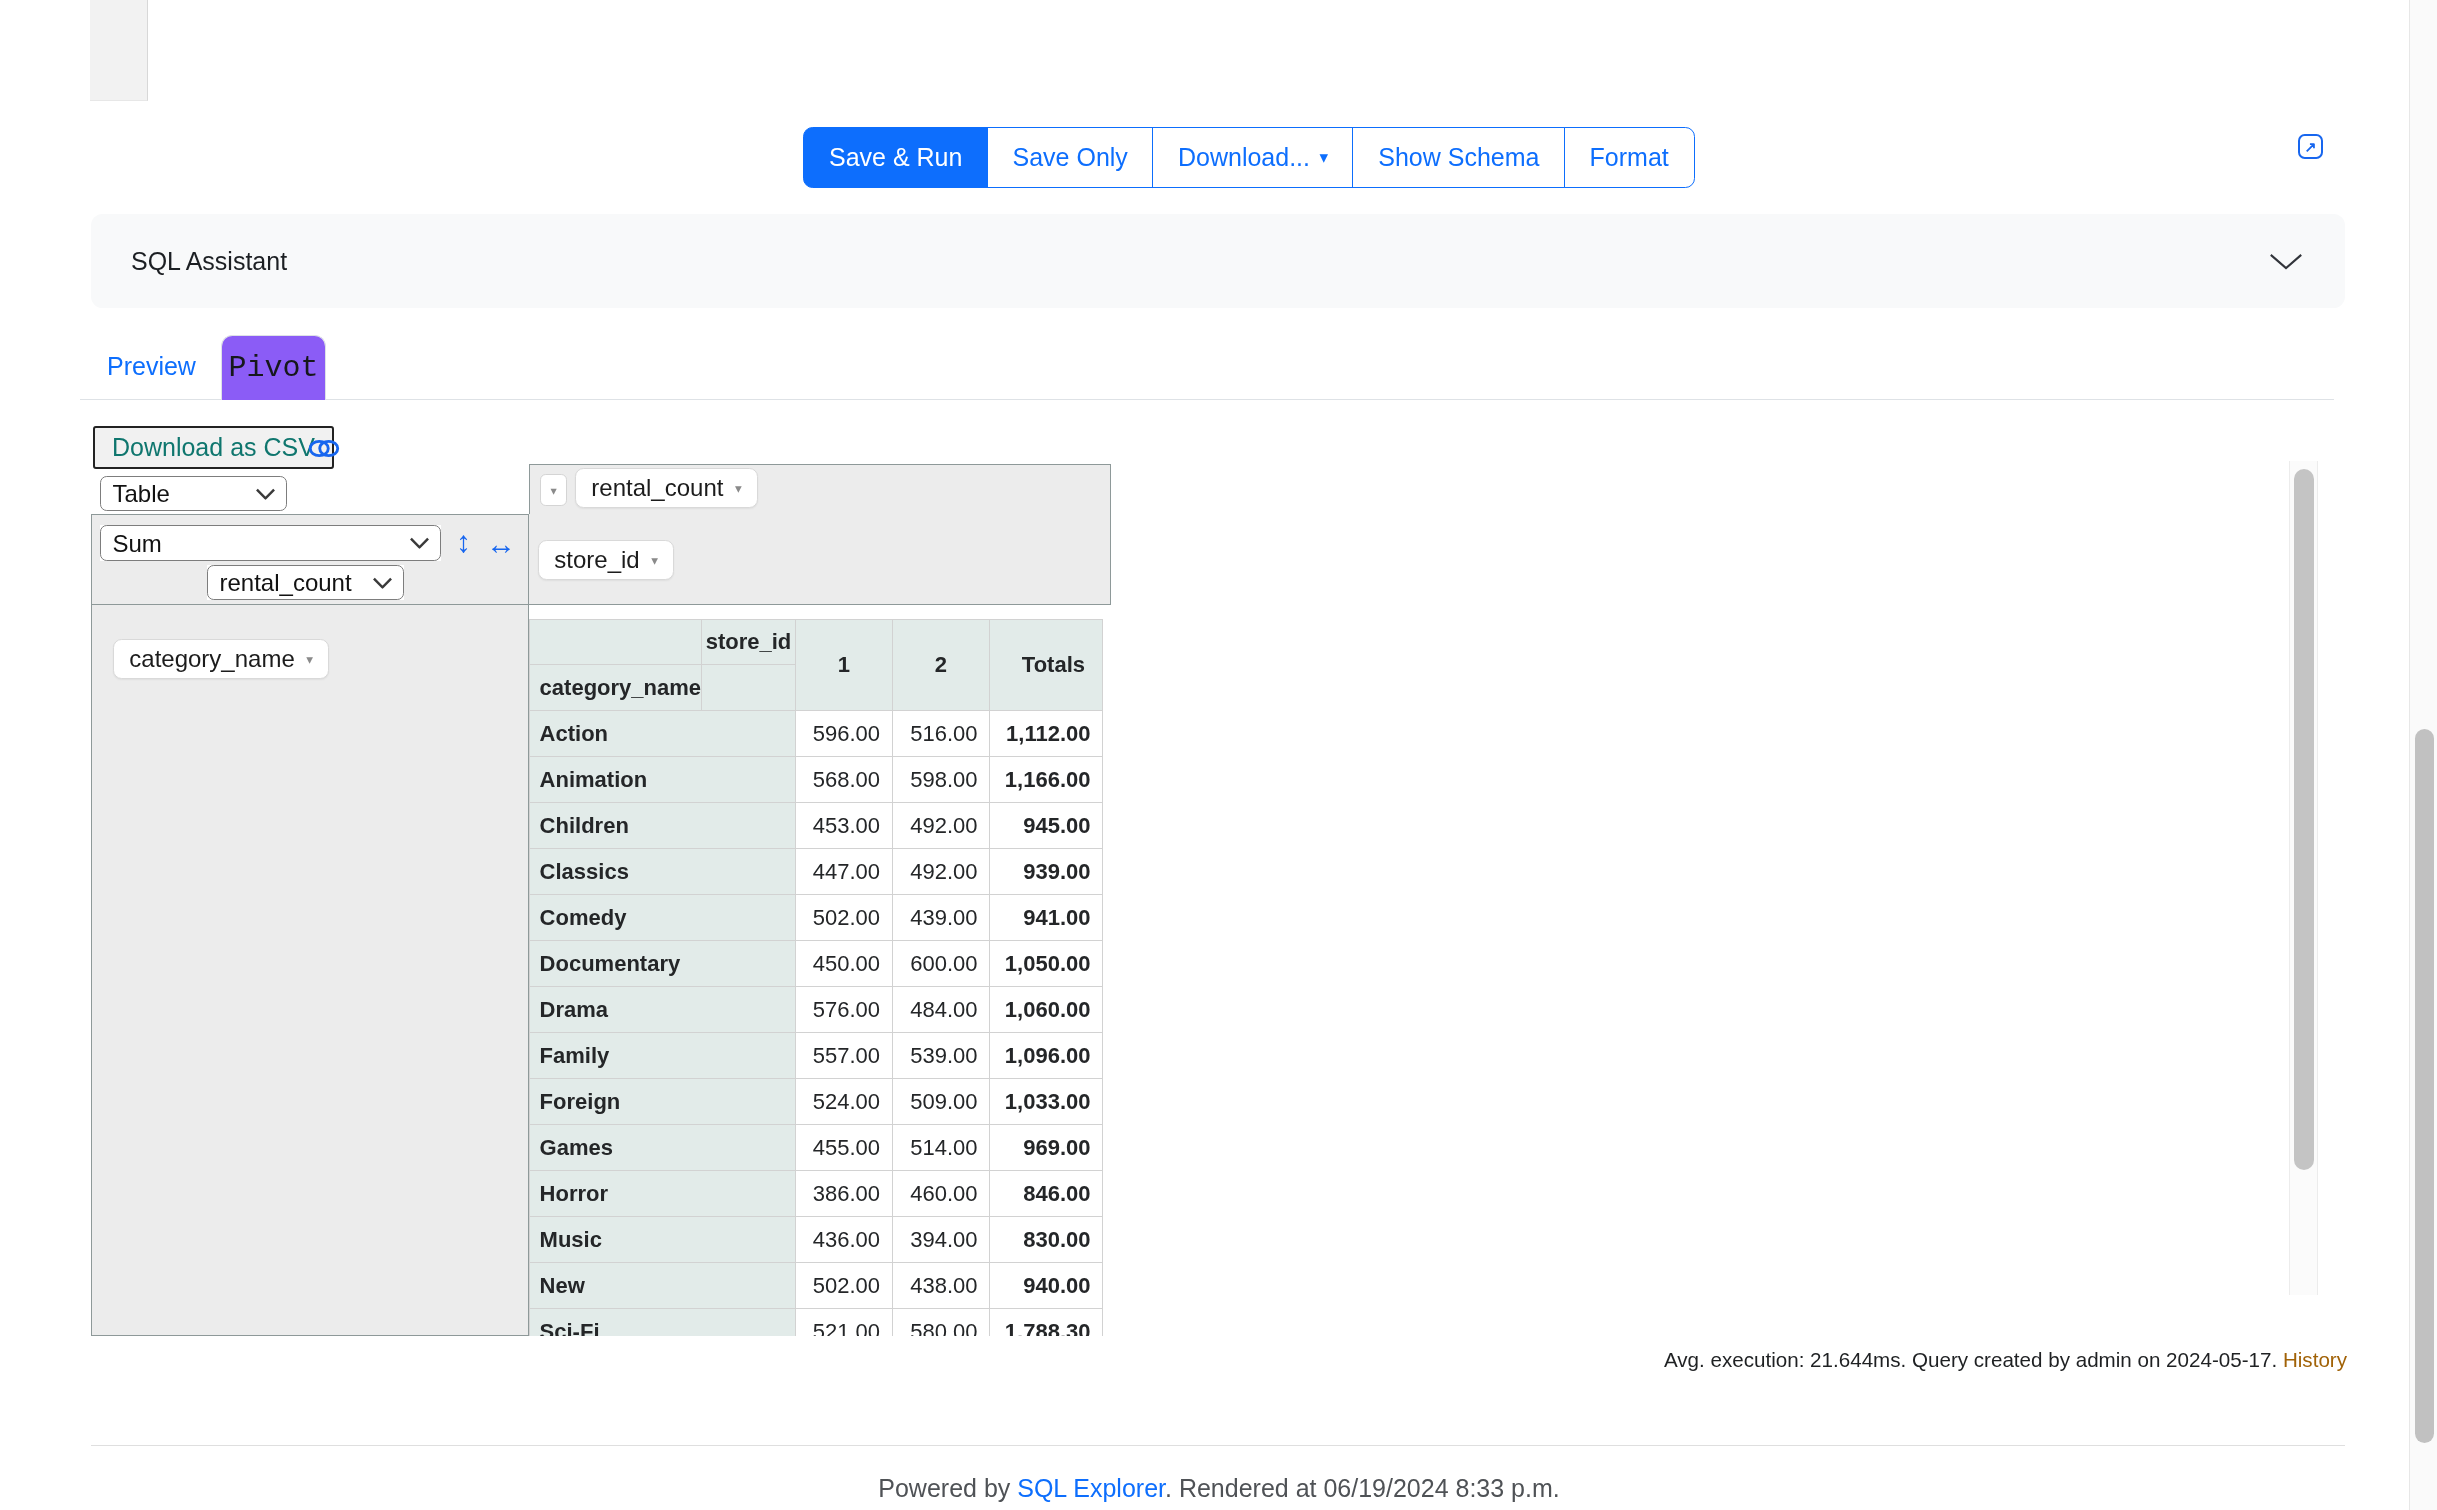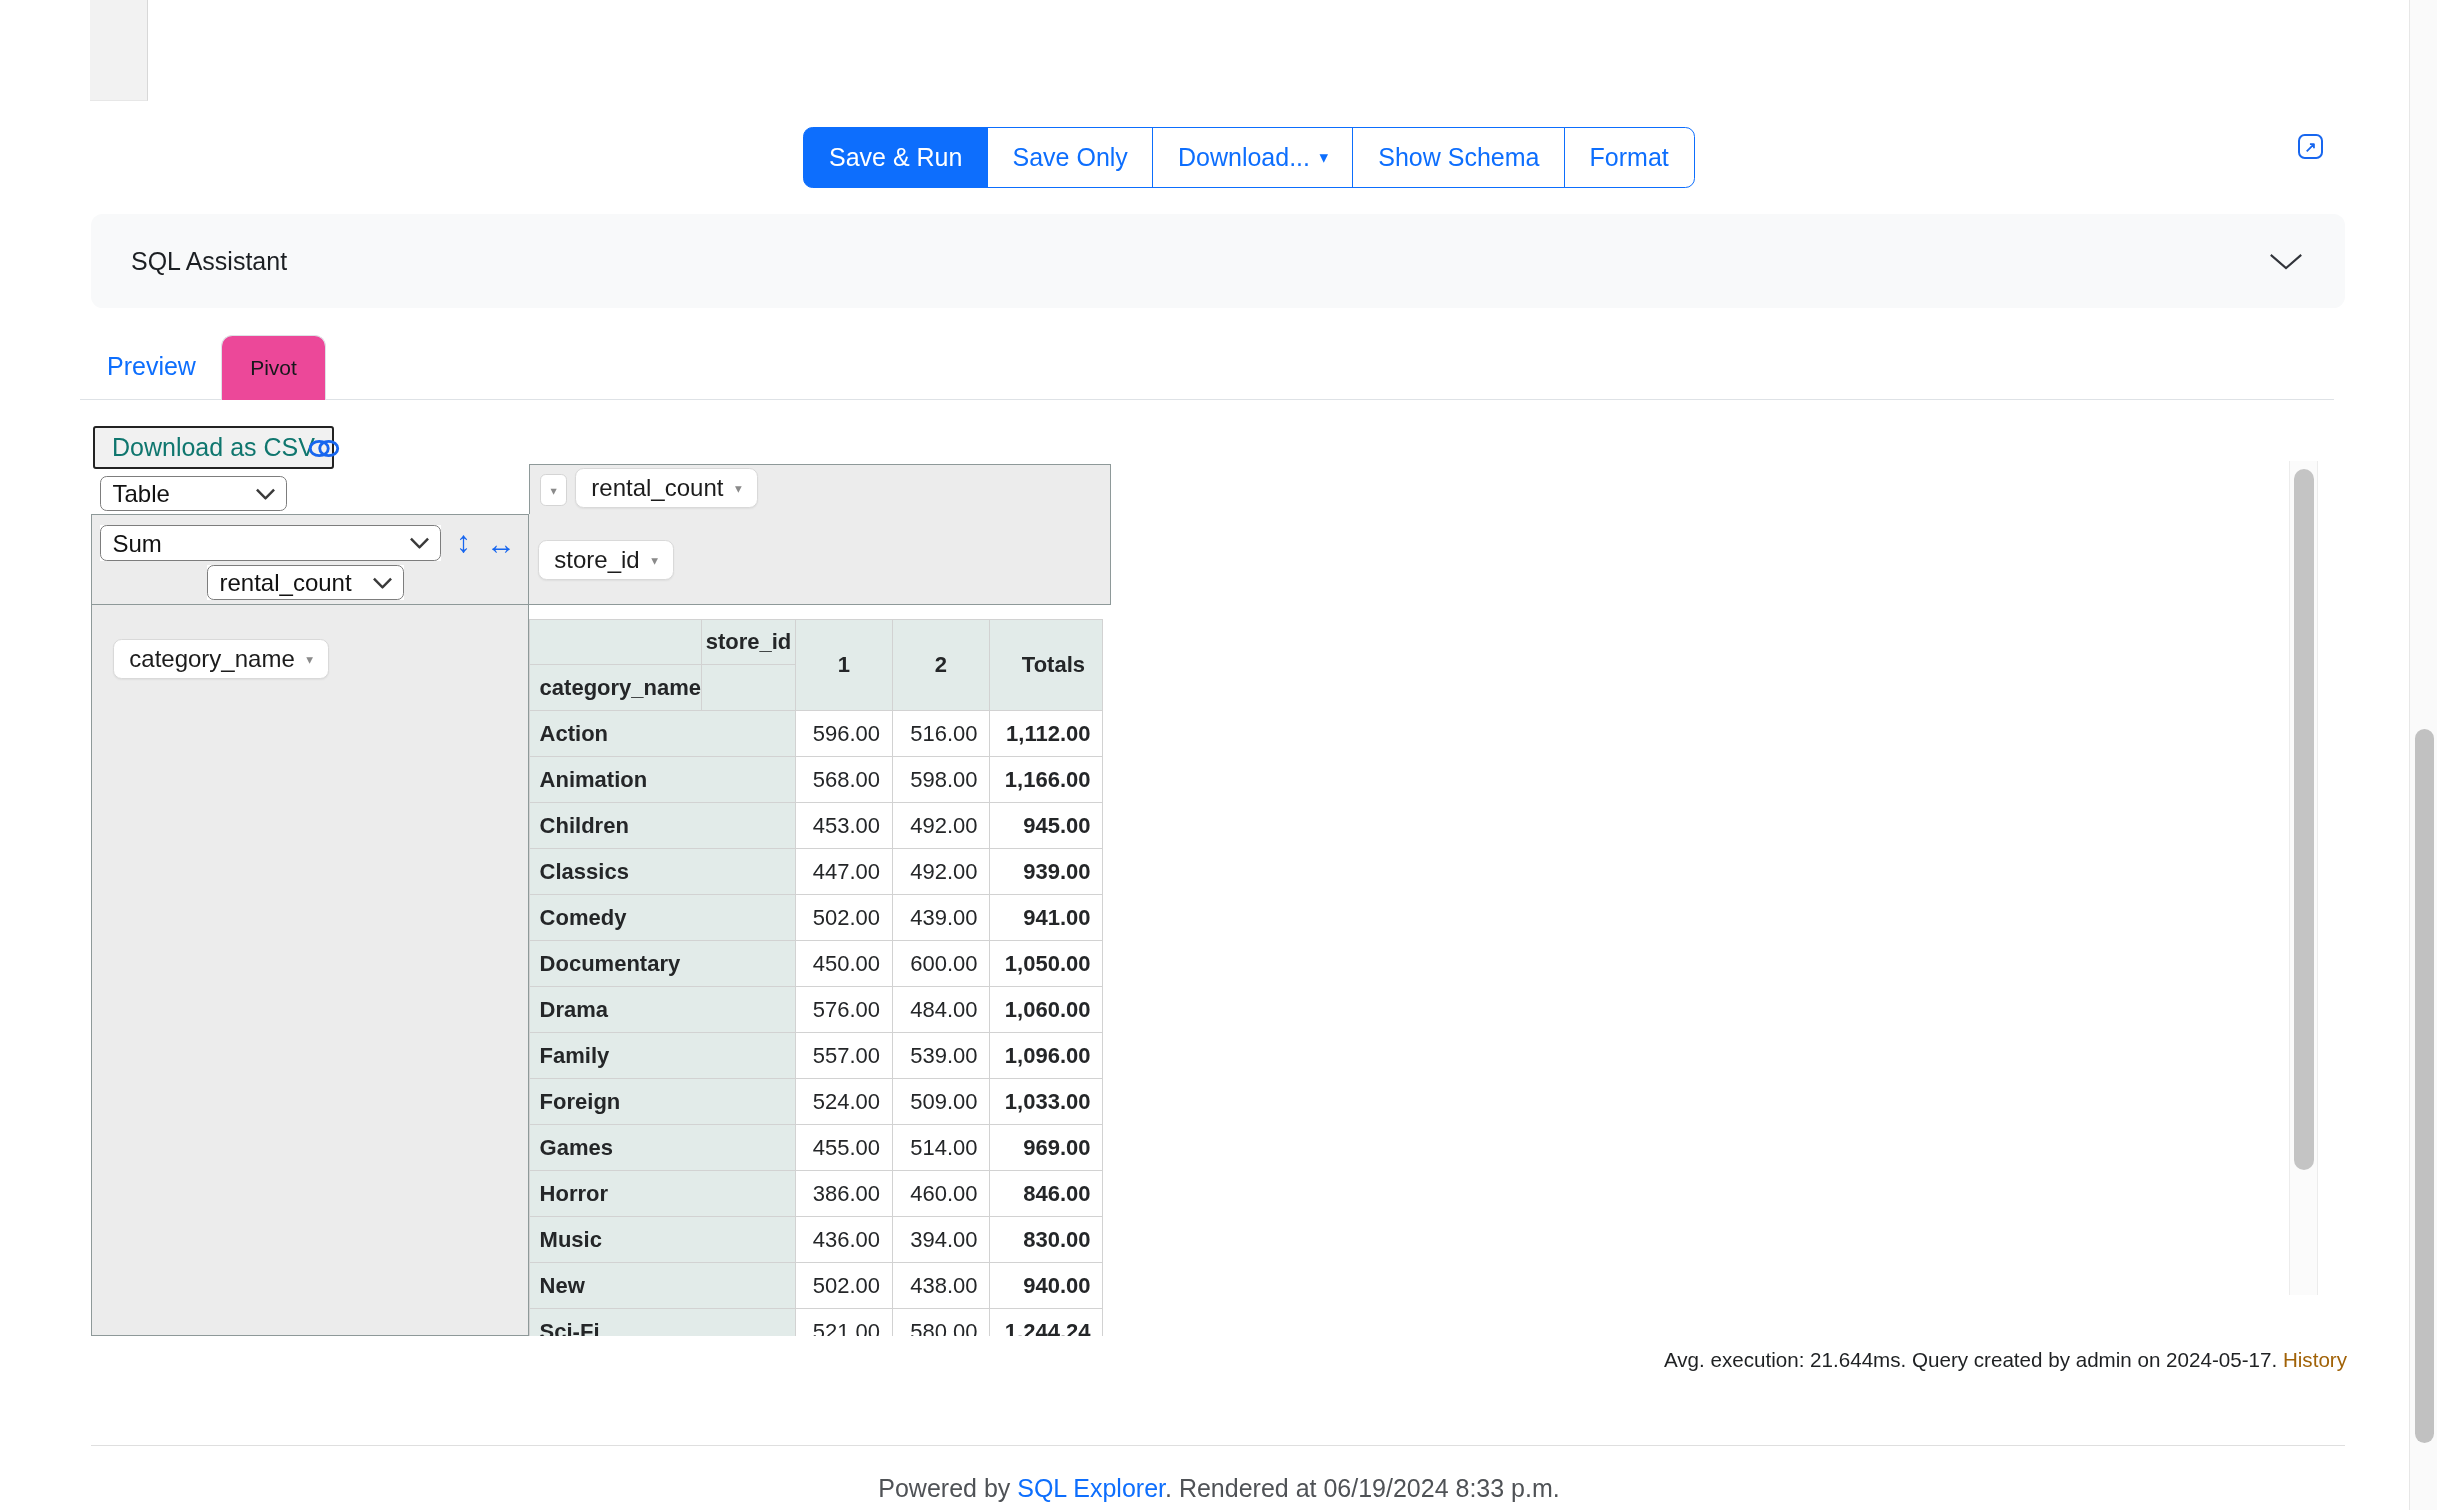--- a/index.html
+++ b/index.html
@@ -29,24 +29,24 @@
   .assistant { position:absolute; left:91px; top:214px; width:2254px; height:94px;
                background:#f8f9fa; border-radius:11.5px; display:flex; align-items:center;
                padding:0 40px; font-size:25px; color:#1c1f23; cursor:pointer; }
   .assistant .chev { margin-left:auto; display:flex; align-items:center; }
 
   
   .tabbar { position:absolute; left:80px; top:335px; width:2254px; height:65px;
             border-bottom:1.9px solid #dee2e6; }
   .tab-preview { position:absolute; left:0; top:0; height:63px; padding:0 27px;
                  display:flex; align-items:center; font-size:25px; color:#0d6efd; cursor:pointer; }
-  .tab-pivot { position:absolute; left:141px; top:0; width:105px; height:65px; background:#ec4899;
+  .tab-pivot { position:absolute; left:141px; top:0; width:105px; height:65px; background:#8b5cf6;
                border:1.9px solid #dee2e6; border-bottom:none; border-radius:11.5px 11.5px 0 0;
-               display:flex; align-items:center; justify-content:center; font-size:21px;
-               color:#16181b; cursor:pointer; z-index:2; }
+               display:flex; align-items:center; justify-content:center; font-size:30px;
+               color:#16181b; cursor:pointer; z-index:2;font-family:Liberation Mono, monospace; }
 
   
   .csv-btn { position:absolute; left:93px; top:426px; height:43px; padding:0 17px;
              background:#f1f1f1; border:2.9px solid #222; border-radius:2.9px; font-size:25px;
              color:#0f766e; font-family:inherit; cursor:pointer; }
   .link-icon { position:absolute; left:306px; top:436px; cursor:pointer; }
 
   .sel { position:absolute; background:#fff; }
   .sel select { width:100%; height:100%; appearance:none; -webkit-appearance:none;
                 font-family:inherit; font-size:24px; color:#121212; background:#fff;
@@ -316,21 +316,21 @@
             <th class="rlabel" colspan="2">New</th>
             <td>502.00</td>
             <td>438.00</td>
             <td class="total">940.00</td>
           </tr>
 
           <tr>
             <th class="rlabel" colspan="2">Sci-Fi</th>
             <td>521.00</td>
             <td>580.00</td>
-            <td class="total">1,244.24</td>
+            <td class="total">1,788.30</td>
           </tr>
         </tbody>
     </table>
   </div>
 
   <div class="sb-inner-track">
     <div class="sb-inner-thumb"></div>
   </div>
   <div class="sb-page-track">
     <div class="sb-page-thumb"></div>

